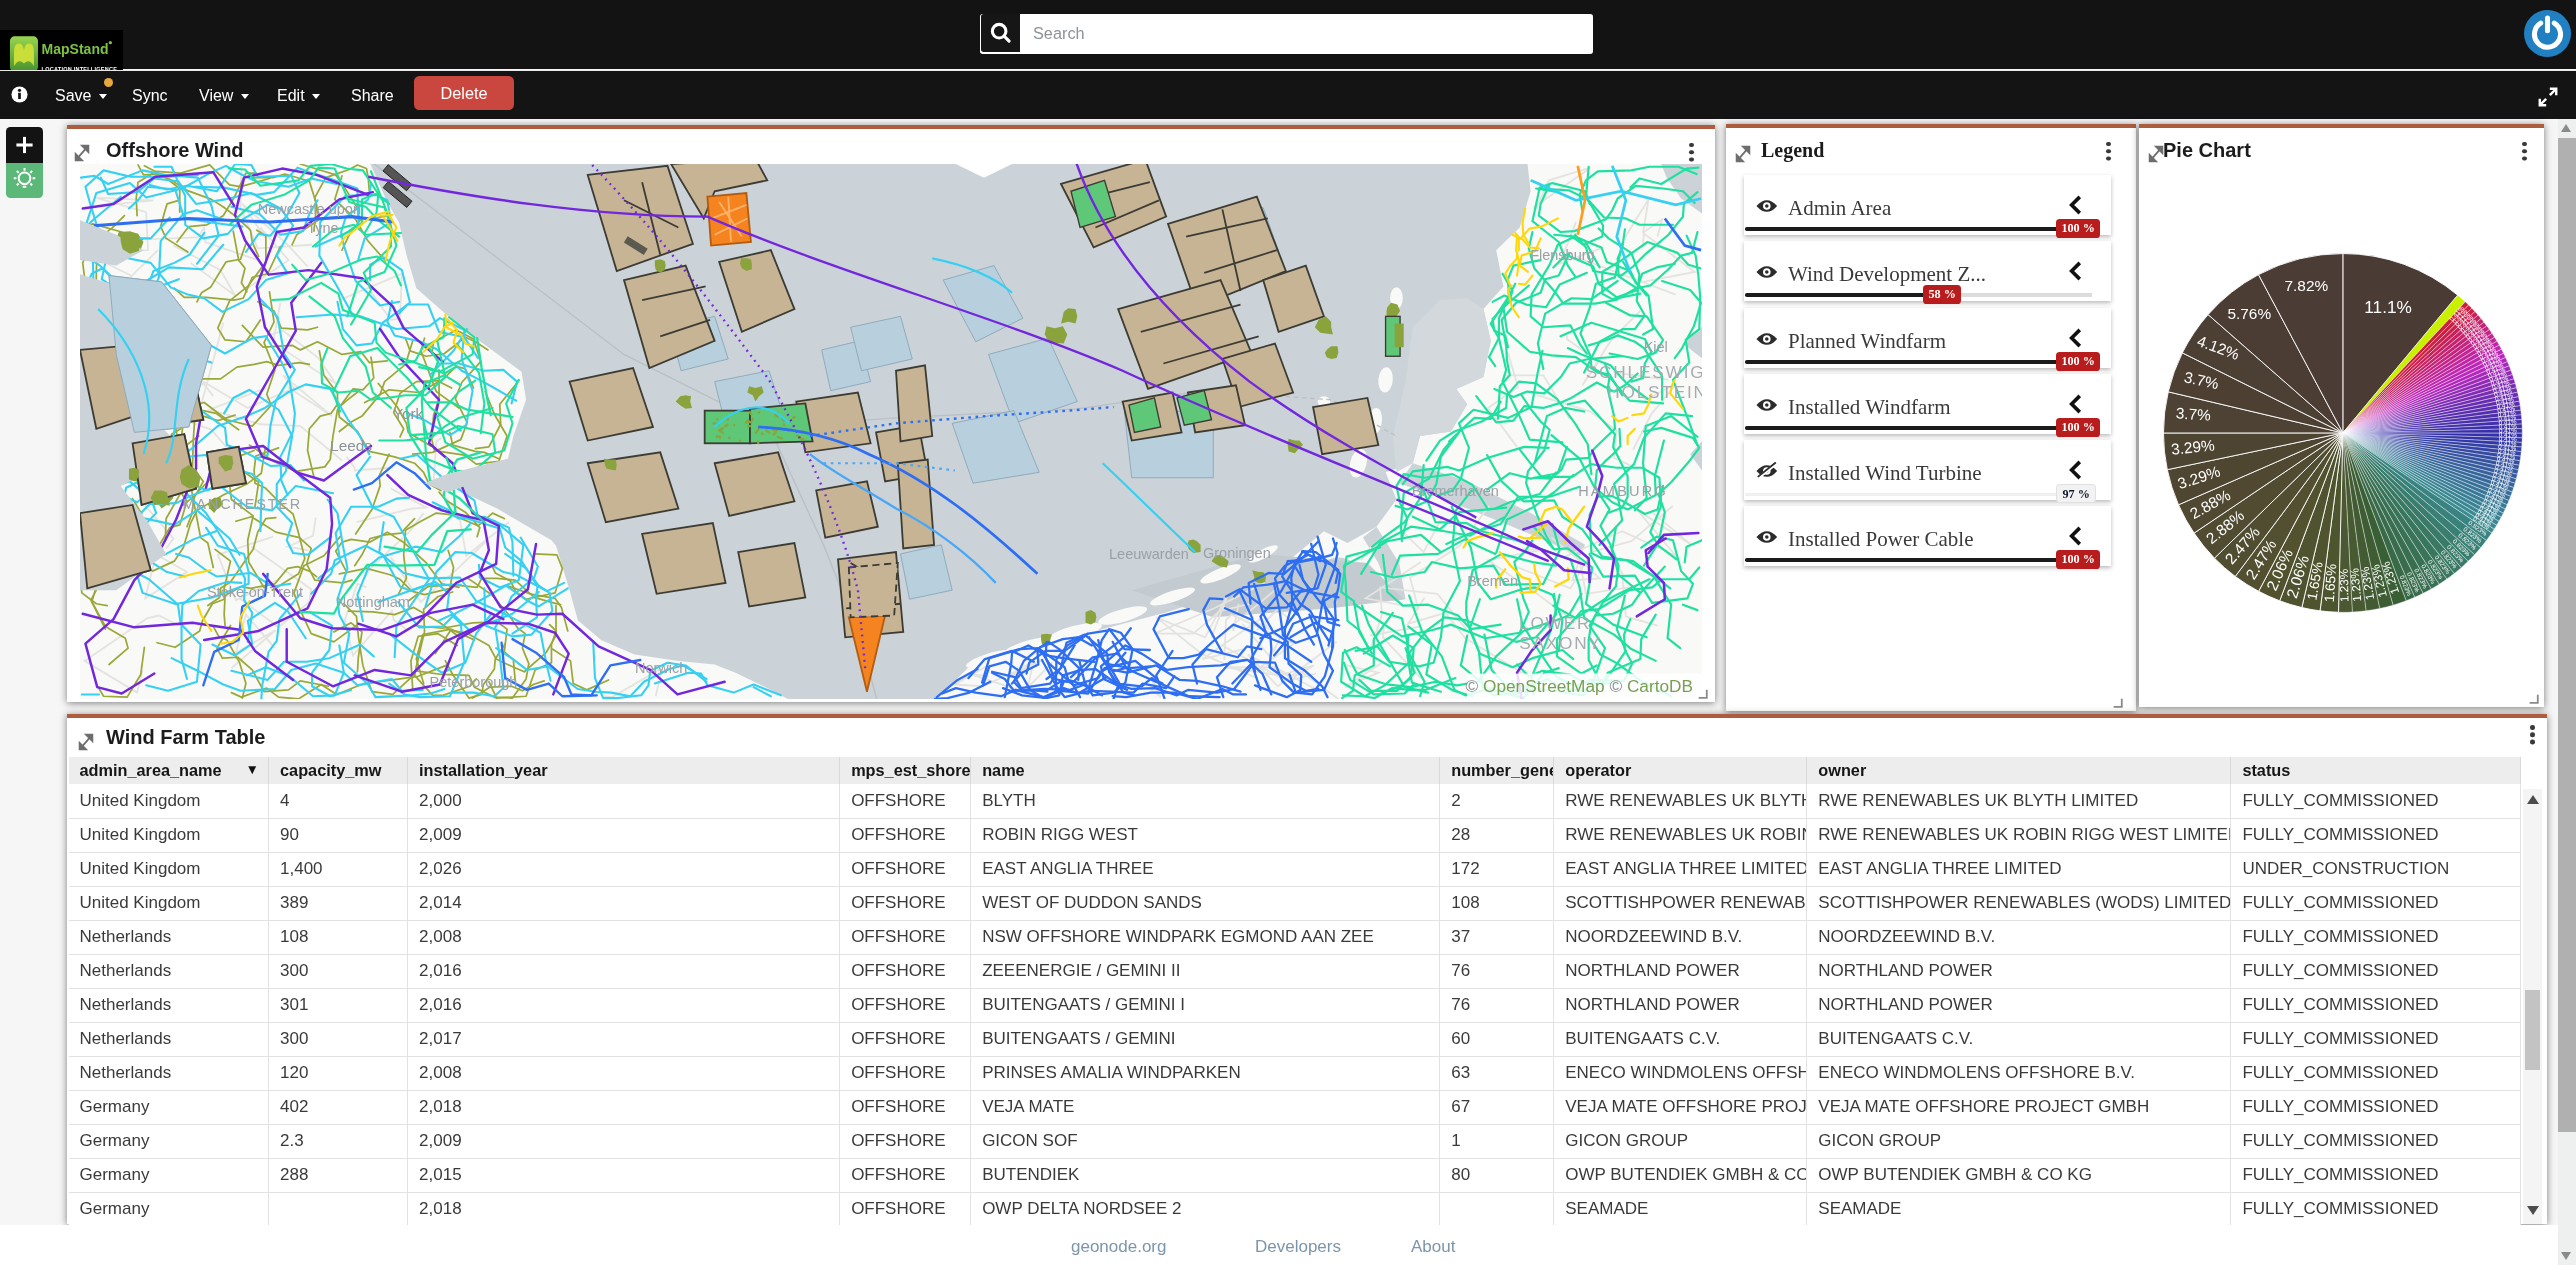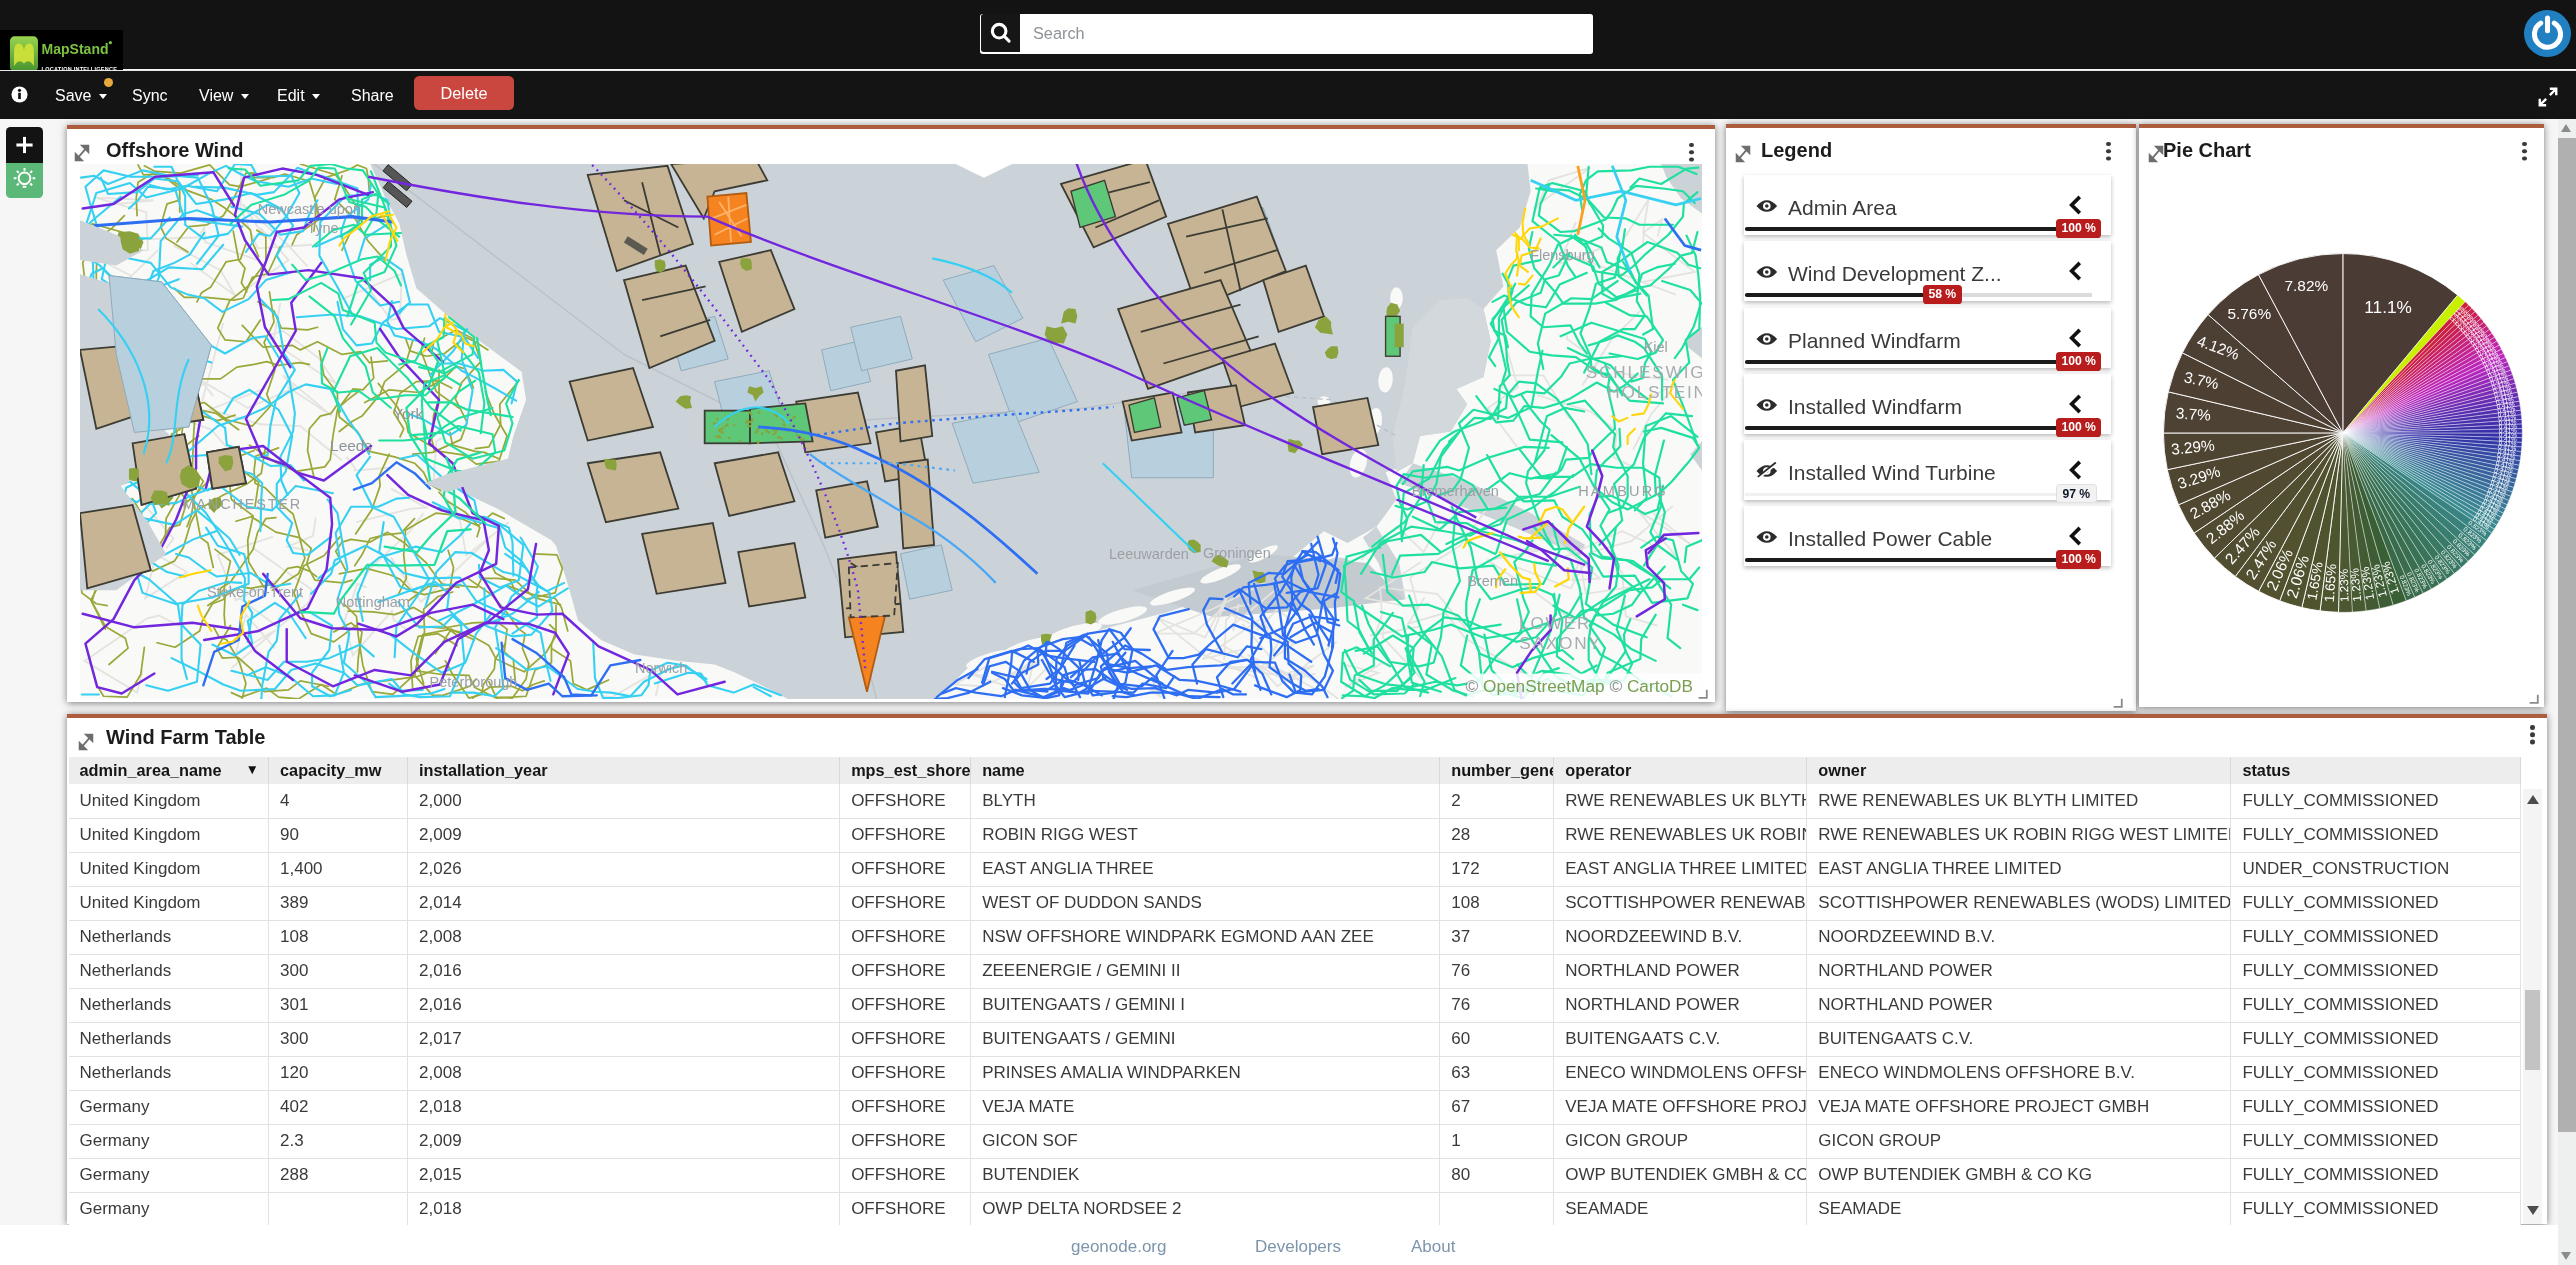--- a/index.html
+++ b/index.html
@@ -729,21 +729,21 @@
     <polygon points="966,0 1028,0 997,15" fill="#fff"></polygon>
     <rect x="1530" y="562" width="259" height="28" fill="rgba(255,255,255,0.85)"></rect>
     <text x="1779" y="582" font-size="19" text-anchor="end" fill="#7a9e52"><tspan fill="#8d8d8d">© </tspan>OpenStreetMap<tspan fill="#8d8d8d"> © </tspan>CartoDB</text>
     </svg>
   </div>
   <svg style="position:absolute;left:1628px;top:557px" width="12.7" height="12.7" viewBox="0 0 14 14">
       <path d="M13 4v9H4" stroke="#8a8a8a" stroke-width="2" fill="none"></path>
     </svg>
 </div>
 
-<div class="panel" id="legpanel" style="left:1726px;top:124px;width:410px;height:587px;">
+<div class="panel" id="legpanel" style="left:1726px;top:124px;width:410px;height:587px;font-family:Liberation Serif, serif;">
   <svg style="position:absolute;left:7.3px;top:14.5px" width="20" height="22" viewBox="0 0 22 24">
       <g stroke="#6e6e6e" stroke-width="2" fill="#6e6e6e">
         <line x1="5" y1="19" x2="17" y2="5"></line>
         <path d="M11 4h7v7z"></path>
         <path d="M11 20H4v-7z"></path>
       </g>
     </svg>
   <div class="ptitle" style="left:35px;top:11px;">Legend</div>
   <div class="pdots" style="left:2106px;top:138px;left:380px;top:13.6px"></div>
   <div class="lcard" style="top:47px">

